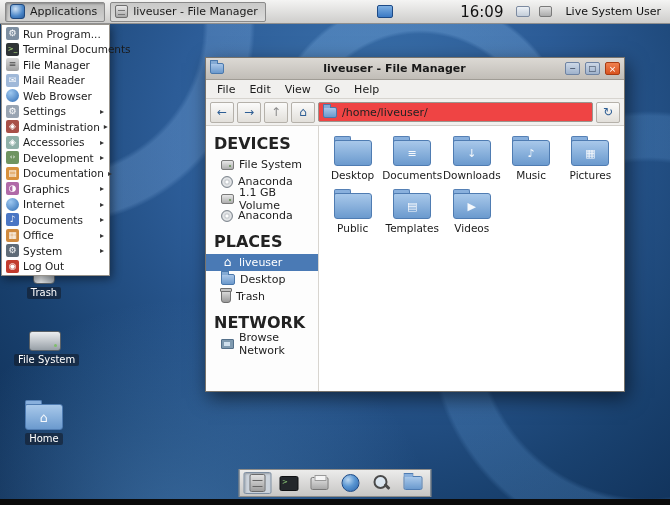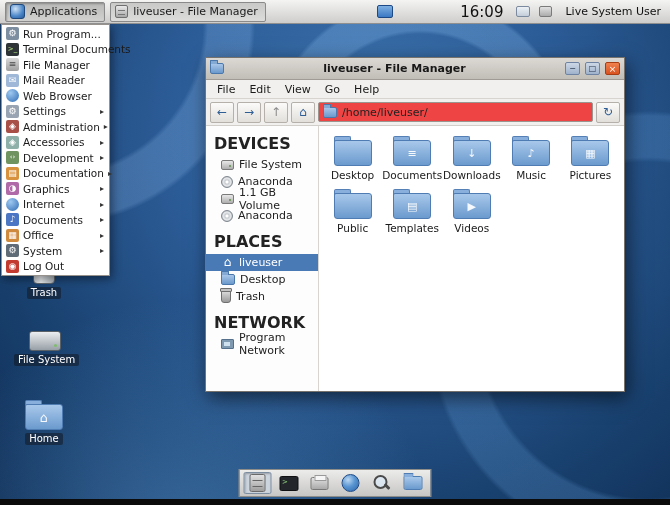--- a/index.html
+++ b/index.html
@@ -304,21 +304,21 @@
         <span class="fold-ic"></span>
         <span>Desktop</span>
       </div>
       <div class="srow">
         <span class="ic-trash"></span>
         <span>Trash</span>
       </div>
       <div class="shead">NETWORK</div>
       <div class="srow">
         <span class="ic-net"></span>
-        <span>Program Network</span>
+        <span>Browse Network</span>
       </div>
     </div>
     <div class="fgrid">
       <div class="fcell">
         <div class="folder"></div>
         <div class="flabel">Desktop</div>
       </div>
       <div class="fcell">
         <div class="folder">
             <span class="emb">≡</span>

